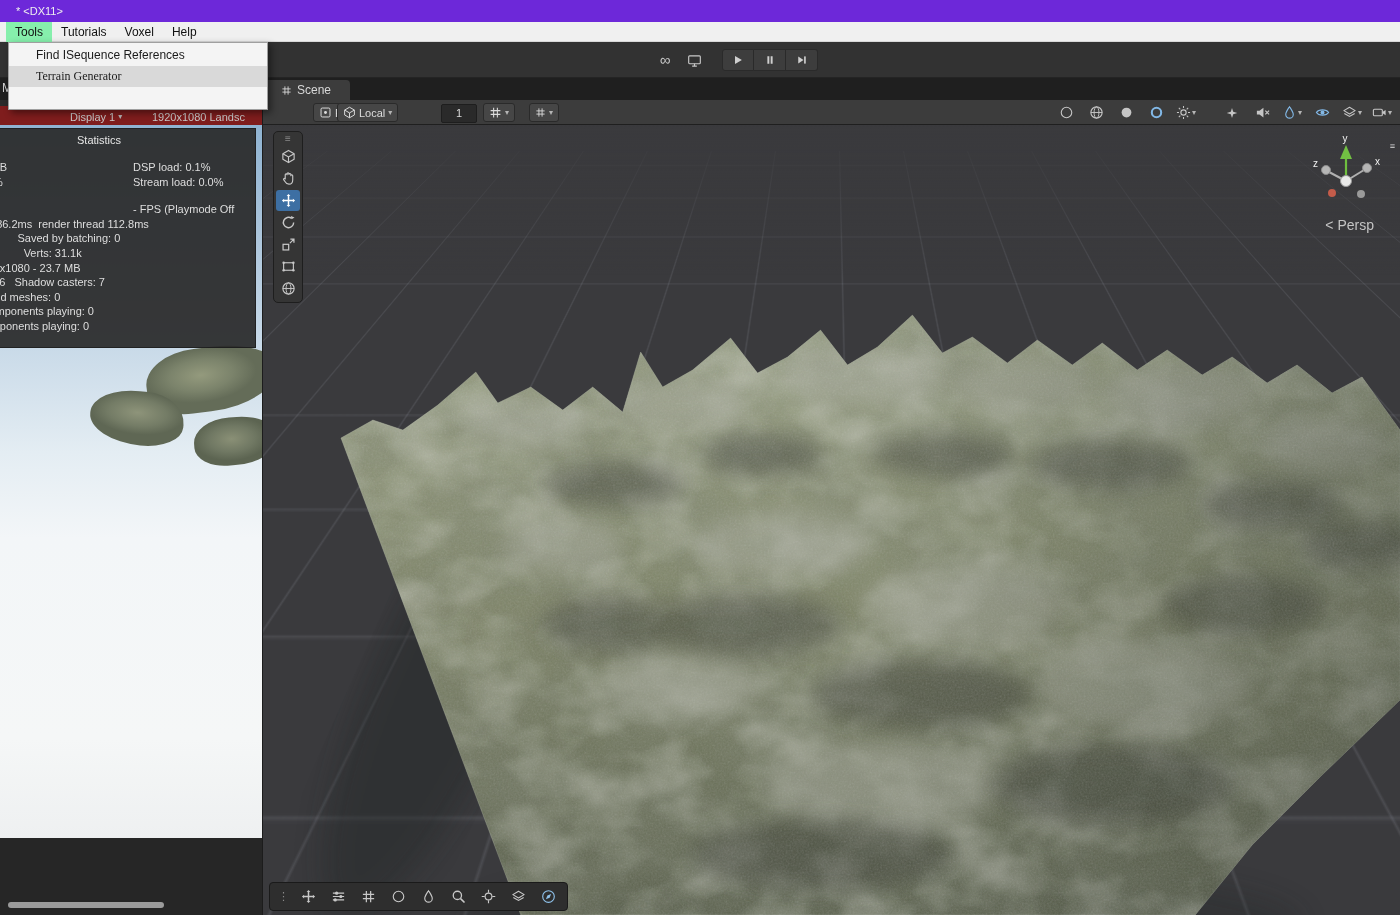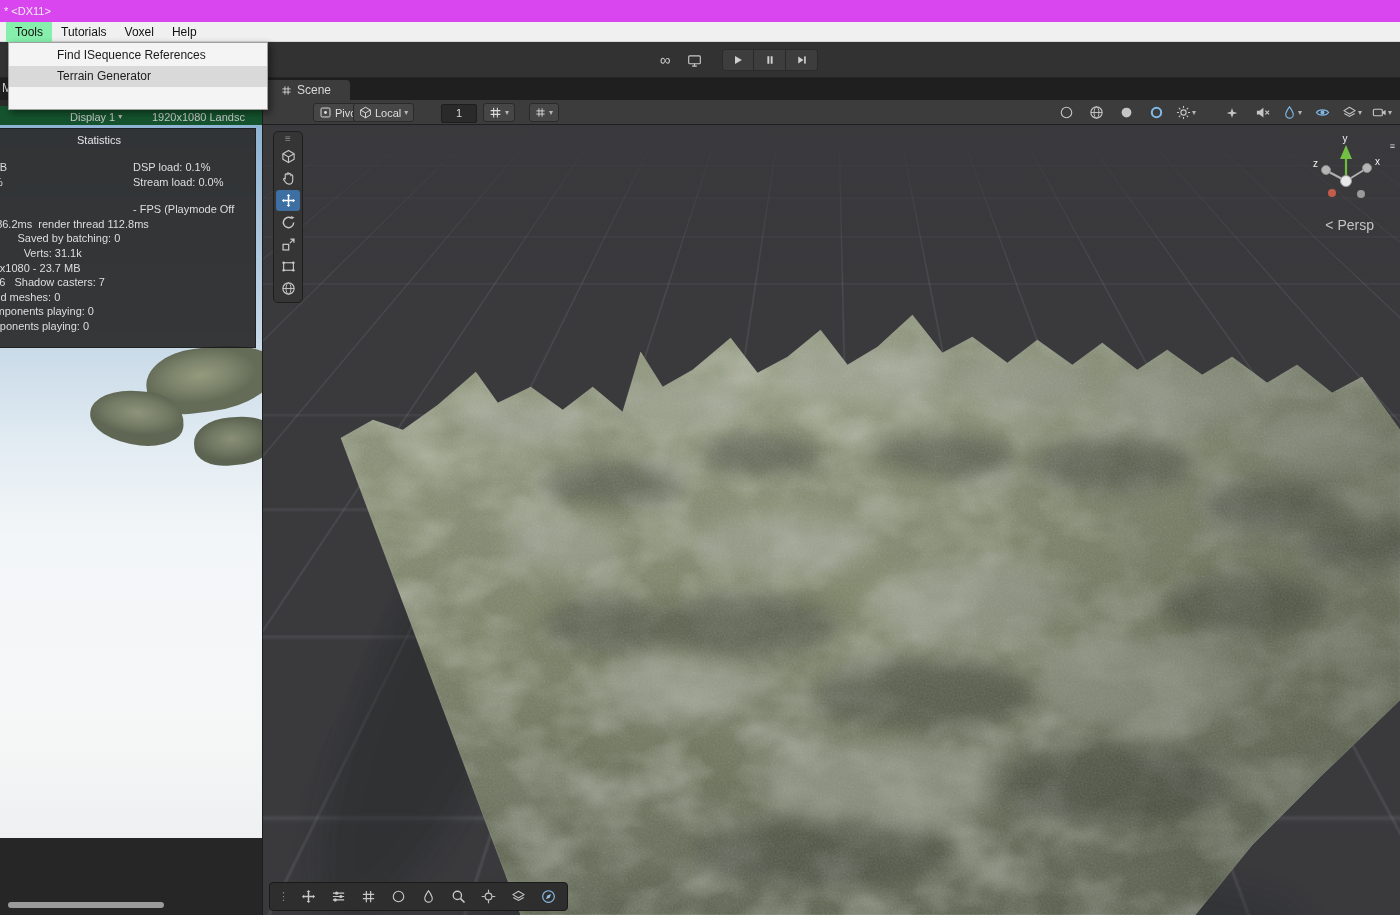--- a/index.html
+++ b/index.html
@@ -1,36 +1,36 @@
 <!DOCTYPE html>
 <html><head>
 <meta charset="utf-8">
 <style>
   html,body{margin:0;padding:0;background:#2b2b2b;}
   #app{position:relative;width:1400px;height:915px;overflow:hidden;
        font-family:"Liberation Sans","DejaVu Sans",sans-serif;
        -webkit-font-smoothing:antialiased;}
 
   
-  .titlebar{position:absolute;left:0;top:0;width:100%;height:22px;background:#d946ef;
-            color:#efefef;font-size:11px;line-height:22px;padding-left:4px;box-sizing:border-box;}
+  .titlebar{position:absolute;left:0;top:0;width:100%;height:22px;background:#6d28d9;
+            color:#efefef;font-size:11px;line-height:22px;padding-left:16px;box-sizing:border-box;}
 
   
   .menubar{position:absolute;left:0;top:22px;width:100%;height:20px;background:#f0f0f0;
            border-bottom:1px solid #d8d8d8;display:flex;align-items:center;font-size:12px;color:#111;
            box-sizing:border-box;padding-left:6px;z-index:45;}
   .menu-item{padding:0 9px;height:20px;line-height:20px;cursor:default;}
   .menu-item.open{background:#86efac;}
 
   
   .dropdown{position:absolute;left:8px;top:42px;width:260px;height:68px;background:#f4f4f4;
             border:1px solid #9f9f9f;box-shadow:3px 3px 7px rgba(0,0,0,.45);z-index:60;
             box-sizing:border-box;padding-top:2px;font-size:12px;color:#1b1b1b;}
-  .dd-item{height:21px;line-height:21px;padding-left:48px;}
-  .dd-item.hl{background:#d9d9d9;}
+  .dd-item{height:21px;line-height:21px;padding-left:27px;}
+  .dd-item.hl{background:#d9d9d9;font-family:Liberation Serif, serif;}
 
   
   .main-toolbar{position:absolute;left:0;top:42px;width:100%;height:36px;background:#323232;
                 border-bottom:1px solid #242424;box-sizing:border-box;}
   .center-tools{position:absolute;left:652px;top:7px;display:flex;align-items:center;gap:3px;}
   .flat-btn{width:26px;height:22px;display:flex;align-items:center;justify-content:center;color:#c9c9c9;}
   .inf{font-size:15px;line-height:22px;}
   .play-group{display:flex;margin-left:12px;}
   .play-btn{width:32px;height:22px;background:#3d3d3d;border:1px solid #2a2a2a;border-left-width:0;
             display:flex;align-items:center;justify-content:center;color:#cfcfcf;box-sizing:border-box;}
@@ -38,21 +38,21 @@
   .play-btn:last-child{border-radius:0 3px 3px 0;}
 
   
   .tabrow{position:absolute;left:0;top:78px;width:100%;height:22px;background:#1f1f1f;}
   .frag-m{position:absolute;left:2px;top:3px;color:#cfcfcf;font-size:12px;}
   .scene-tab{position:absolute;left:262px;top:2px;width:88px;height:20px;background:#3c3c3c;
              border-radius:4px 4px 0 0;display:flex;align-items:center;justify-content:center;gap:5px;
              color:#d8d8d8;font-size:12px;}
 
   
-  .game-toolbar{position:absolute;left:0;top:106px;width:262px;height:25px;background:#14532d;
+  .game-toolbar{position:absolute;left:0;top:106px;width:262px;height:25px;background:#7f1d1d;
                 border-bottom:1px solid #1f1f1f;box-sizing:border-box;color:#c8c8c8;font-size:11px;}
   .gt-display{position:absolute;left:70px;top:5px;display:flex;align-items:center;gap:3px;}
   .gt-res{position:absolute;left:152px;top:5px;white-space:nowrap;overflow:hidden;width:108px;}
 
   .scene-toolbar{position:absolute;left:262px;top:100px;width:1138px;height:25px;background:#3c3c3c;
                  border-bottom:1px solid #1f1f1f;border-left:1px solid #1c1c1c;box-sizing:border-box;}
   .st-btn{position:absolute;top:3px;height:19px;background:#464646;border:1px solid #2a2a2a;border-radius:3px;
           display:flex;align-items:center;gap:3px;padding:0 5px;color:#ddd;font-size:11px;box-sizing:border-box;}
   .st-field{position:absolute;top:4px;left:178px;width:34px;height:17px;background:#2a2a2a;border:1px solid #1e1e1e;
             border-radius:2px;color:#ddd;font-size:11px;text-align:center;line-height:17px;}
@@ -309,21 +309,21 @@
   </div>
 
   <div class="scene-toolbar">
     <div class="st-btn" style="left:18px;margin-left:32px;">
       <svg class="i13">
           <use href="#s-pivot"></use>
         </svg>
       <span>Pivot</span>
       <span class="caret">▾</span>
     </div>
-    <div class="st-btn" style="left:90px;">
+    <div class="st-btn" style="left:74px;">
       <svg class="i13">
           <use href="#s-cube"></use>
         </svg>
       <span>Local</span>
       <span class="caret">▾</span>
     </div>
     <div class="st-field">1</div>
     <div class="st-btn" style="left:220px;">
       <svg class="i13">
           <use href="#s-grid"></use>

